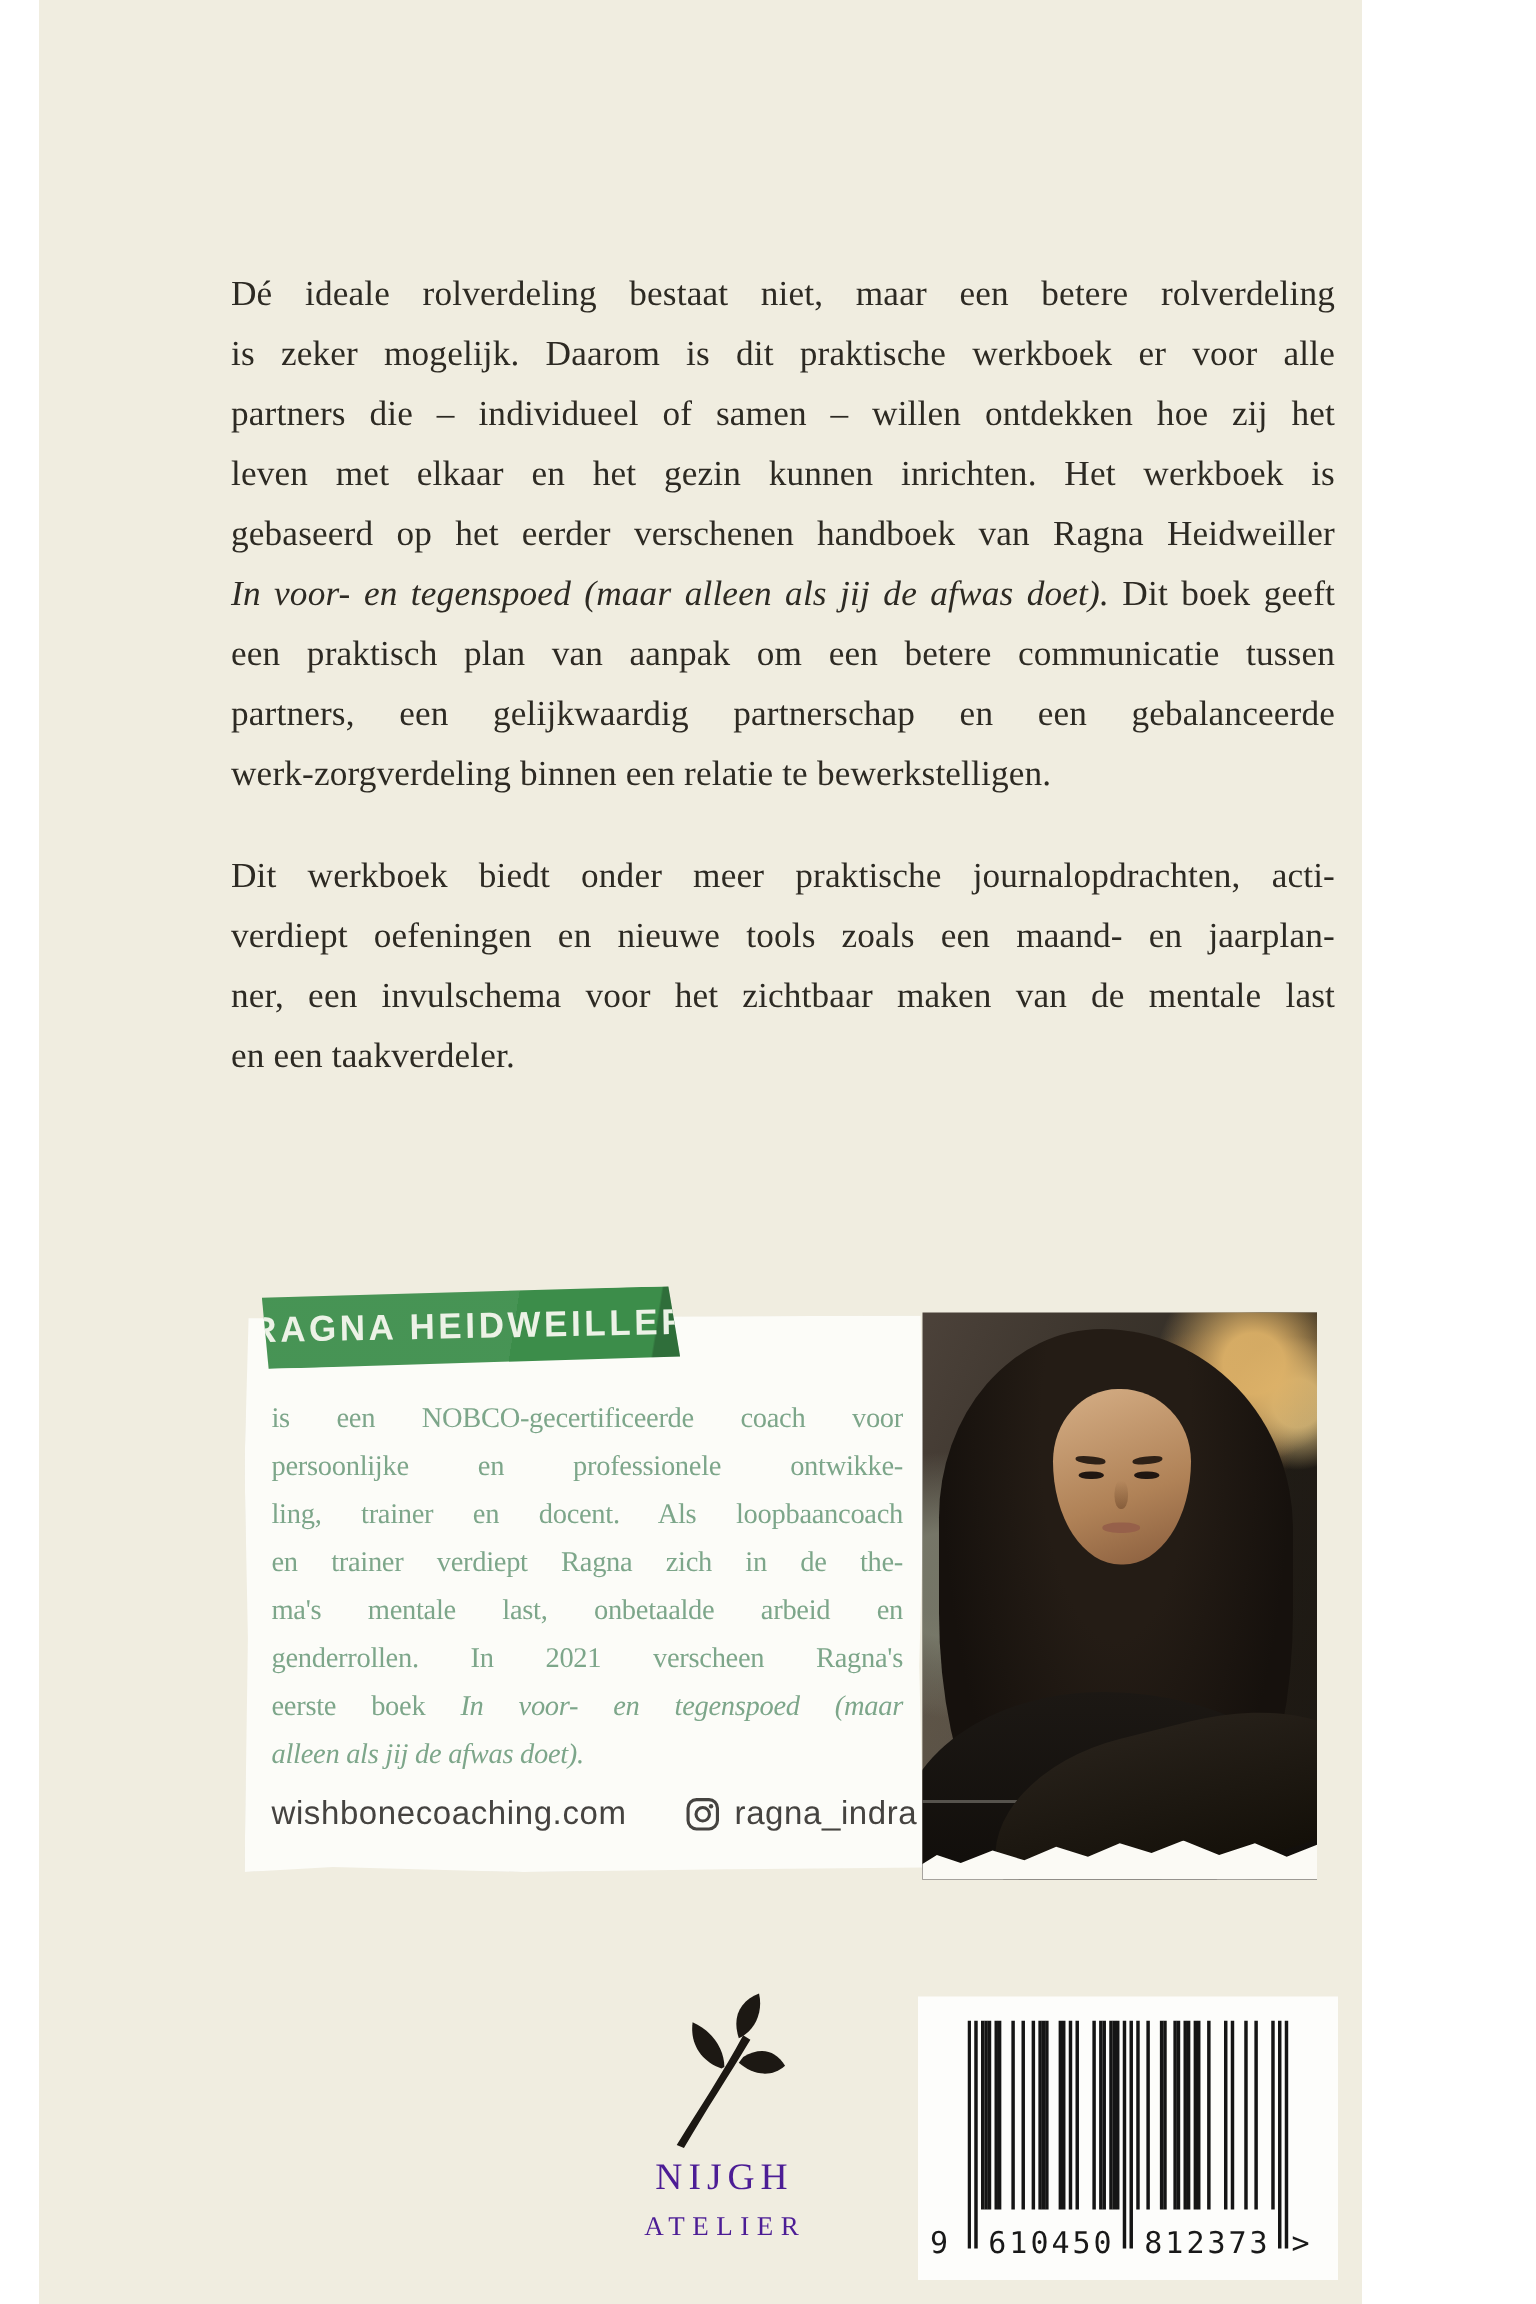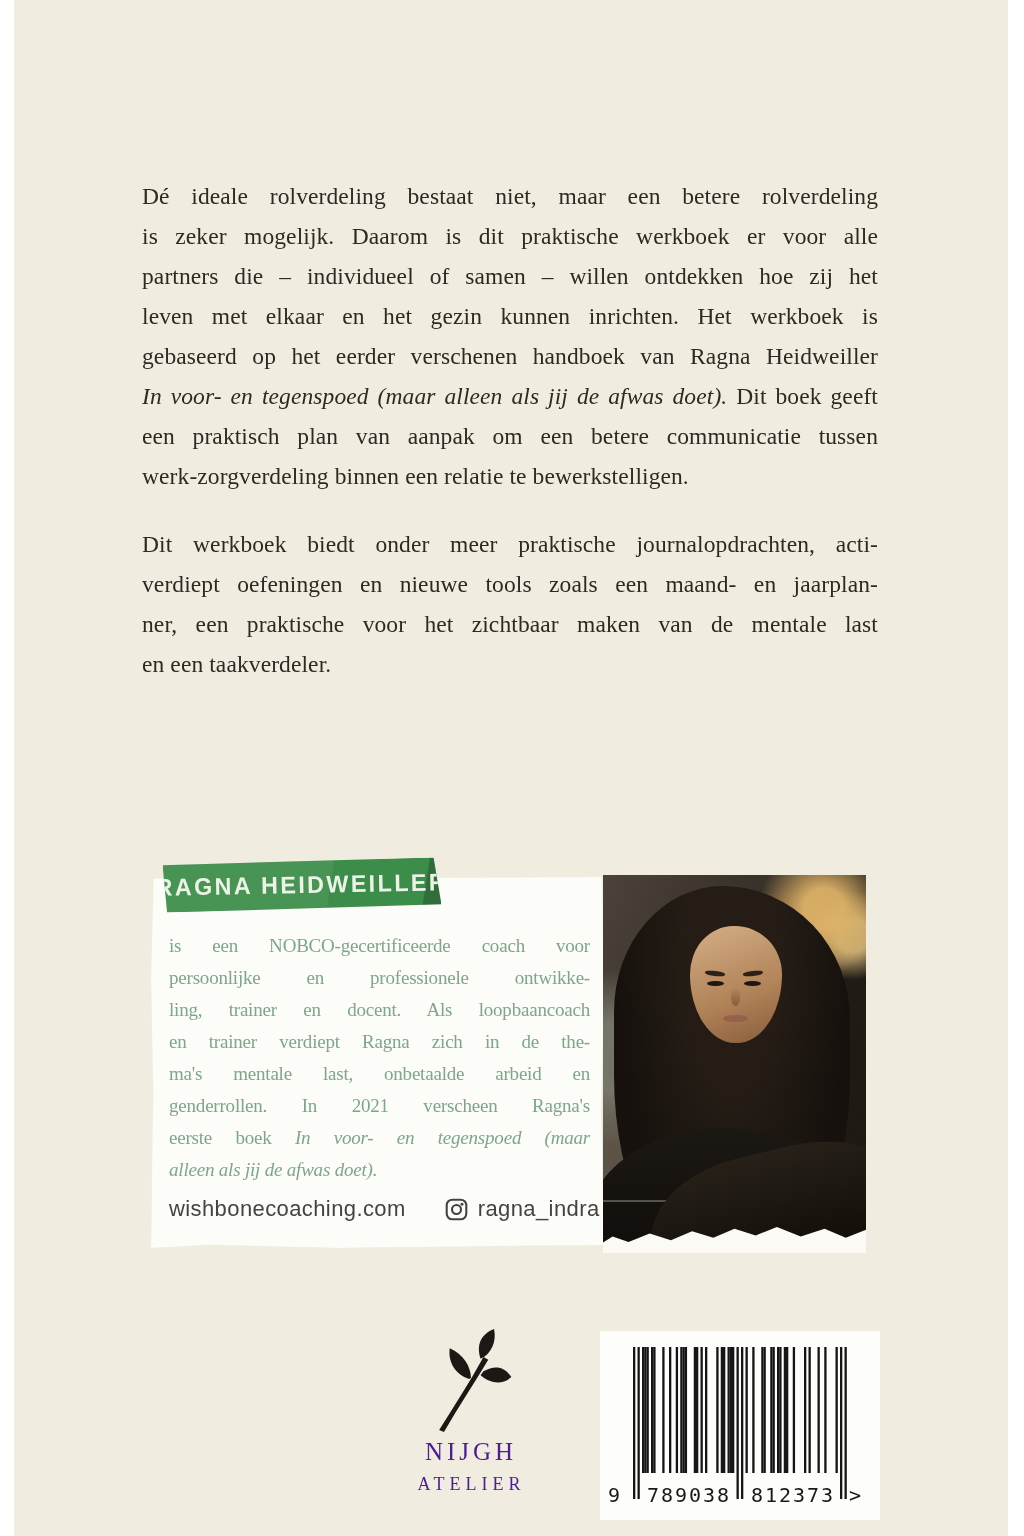--- a/index.html
+++ b/index.html
@@ -3,21 +3,21 @@
 <meta charset="utf-8">
 <style>
   :root{
     --cover-bg:#f0ede0; --text-dark:#2d2a23; --banner-green:#3c8d4a; --banner-text:#ecf2e6;
     --bio-green:#7da68a; --link-dark:#454340; --card-white:#fcfcf8; --barcode-bg:#fdfdfb;
   }
   *{margin:0;padding:0;box-sizing:border-box;}
   html,body{width:1024px;height:1536px;}
   body{background:#ffffff;font-family:"Liberation Serif",serif;overflow:hidden;}
   .page{position:relative;width:1024px;height:1536px;background:#ffffff;}
-  .cover{position:absolute;left:14px;top:0;width:994px;height:1536px;background:var(--cover-bg);}
+  .cover{position:absolute;left:26px;top:0;width:882px;height:1536px;background:var(--cover-bg);}
 
   
   .blurb{position:absolute;left:128px;top:176px;width:736px;color:var(--text-dark);
          font-size:23.5px;letter-spacing:.1px;}
   .blurb .para2{margin-top:28px;}
   .tline{line-height:40px;height:40px;text-align:justify;text-align-last:justify;white-space:nowrap;}
   .tline.last{text-align-last:left;}
   .tline em{font-style:italic;}
 
   
@@ -97,26 +97,27 @@
 
     <div class="blurb">
       <div class="para1">
           <div class="tline"><span>Dé ideale rolverdeling bestaat niet, maar een betere rolverdeling</span></div>
           <div class="tline"><span>is zeker mogelijk. Daarom is dit praktische werkboek er voor alle</span></div>
           <div class="tline"><span>partners die – individueel of samen – willen ontdekken hoe zij het</span></div>
           <div class="tline"><span>leven met elkaar en het gezin kunnen inrichten. Het werkboek is</span></div>
           <div class="tline"><span>gebaseerd op het eerder verschenen handboek van Ragna Heidweiller</span></div>
           <div class="tline"><em>In voor- en tegenspoed (maar alleen als jij de afwas doet).</em><span> Dit boek geeft</span></div>
           <div class="tline"><span>een praktisch plan van aanpak om een betere communicatie tussen</span></div>
+          <div class="tline"><span>partners, een gelijkwaardig partnerschap en een gebalanceerde</span></div>
           <div class="tline last"><span>werk-zorgverdeling binnen een relatie te bewerkstelligen.</span></div>
         </div>
       <div class="para2">
           <div class="tline"><span>Dit werkboek biedt onder meer praktische journalopdrachten, acti-</span></div>
           <div class="tline"><span>verdiept oefeningen en nieuwe tools zoals een maand- en jaarplan-</span></div>
-          <div class="tline"><span>ner, een praktische voor het zichtbaar maken van de mentale last</span></div>
+          <div class="tline"><span>ner, een invulschema voor het zichtbaar maken van de mentale last</span></div>
           <div class="tline last"><span>en een taakverdeler.</span></div>
         </div>
     </div>
 
     <div class="card"></div>
 
     <div class="banner">
       <span>RAGNA HEIDWEILLER</span>
     </div>
 
@@ -215,20 +216,20 @@
             <rect x="175.50" y="0" width="2.31" height="126"></rect>
             <rect x="184.50" y="0" width="2.31" height="126"></rect>
             <rect x="191.25" y="0" width="2.31" height="126"></rect>
             <rect x="202.50" y="0" width="2.31" height="126"></rect>
             <rect x="207.00" y="0" width="2.31" height="152"></rect>
             <rect x="211.50" y="0" width="2.31" height="152"></rect>
           </g>
         </svg>
       <div class="bdigits">
         <span class="bd-first">9</span>
-        <span class="bd-left">789038</span>
+        <span class="bd-left">610450</span>
         <span class="bd-right">812373</span>
         <span class="bd-arrow">&gt;</span>
       </div>
     </div>
 
   </div>
 </div>
 
 </body></html>

